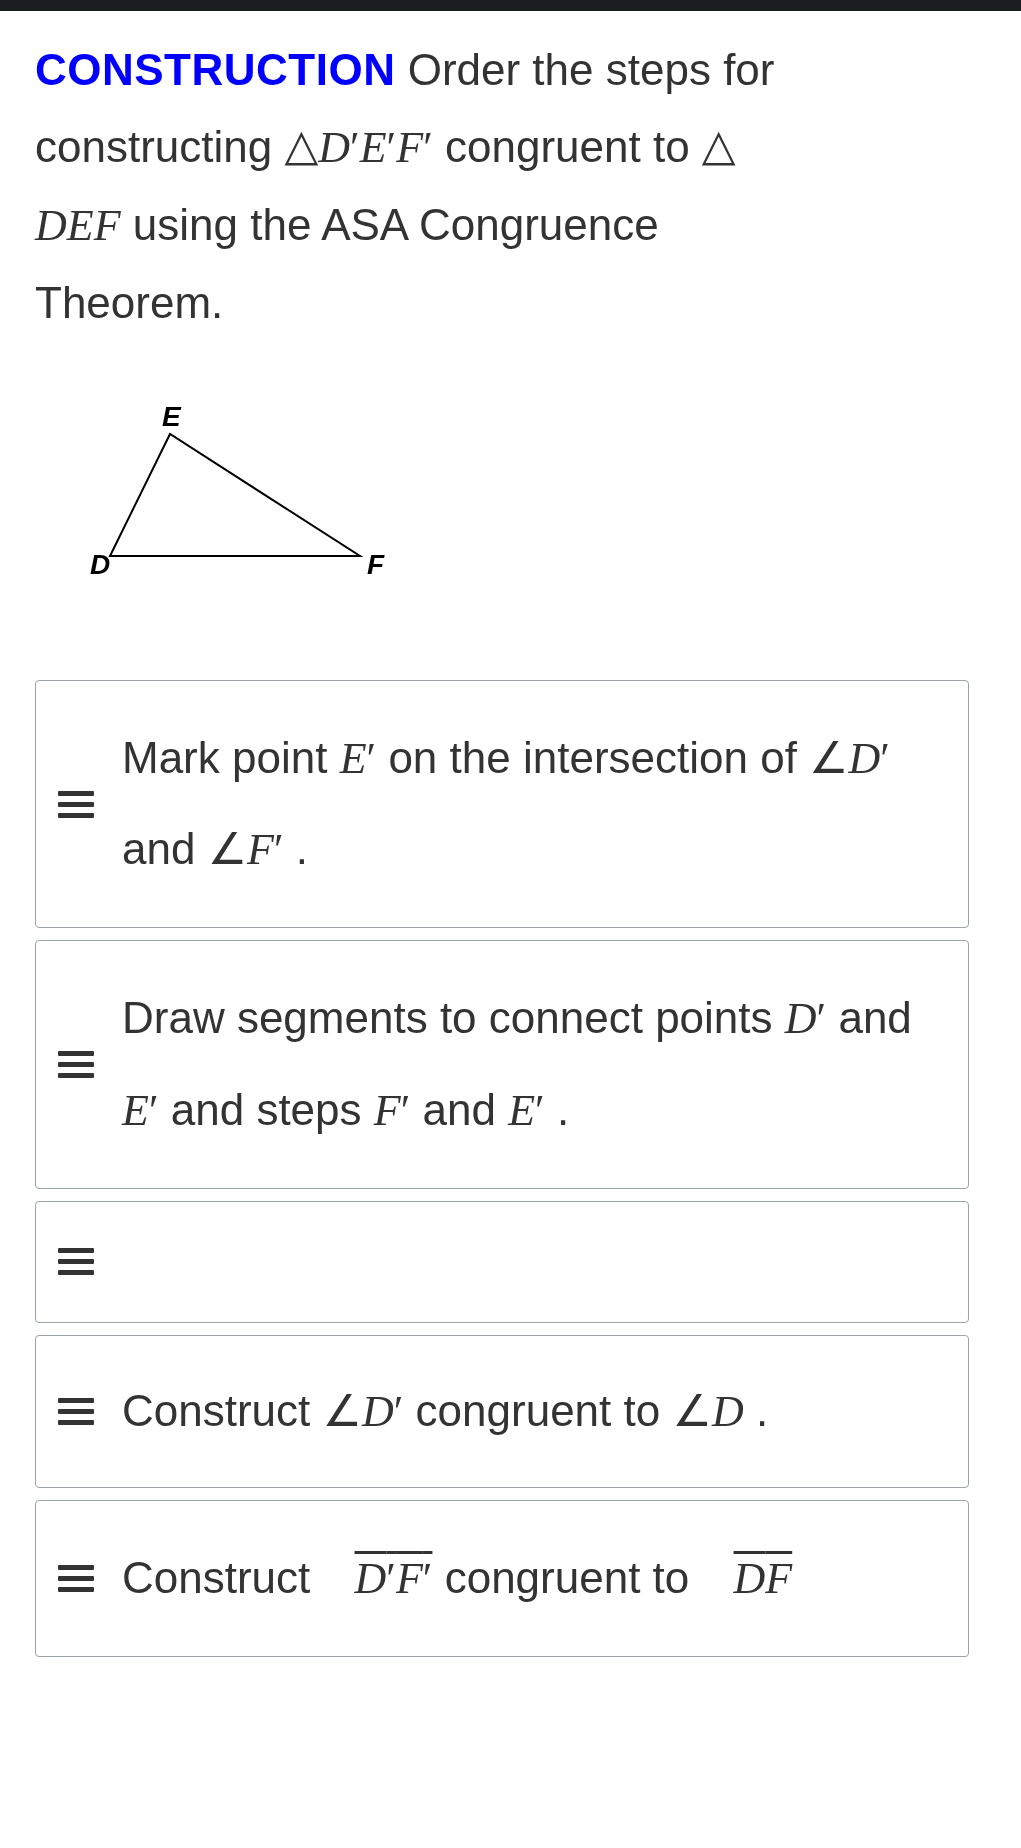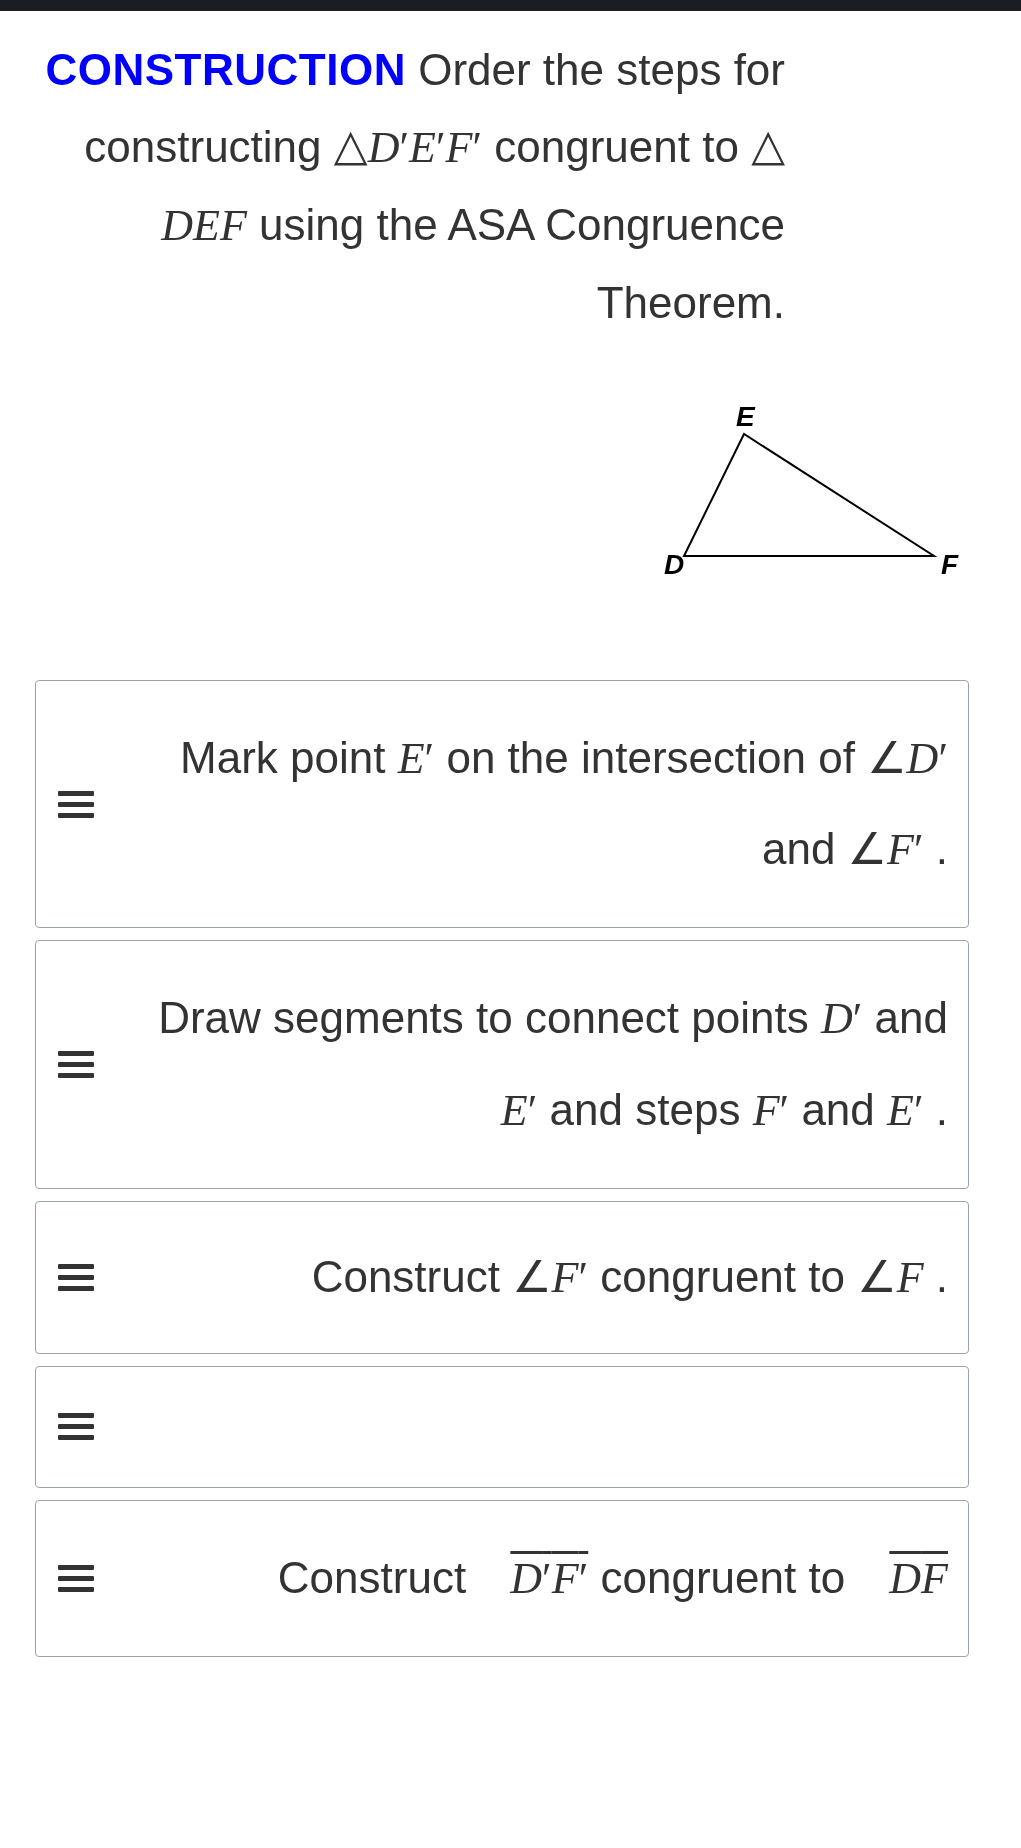--- a/index.html
+++ b/index.html
@@ -9,21 +9,20 @@
     background: #ffffff;
     color: #333333;
     width: 1021px;
   }
   .top-bar {
     height: 11px;
     background: #1a1d21;
   }
   .content {
     padding: 20px 52px 60px 35px;
-    text-align: right;
   }
   .instruction {
     font-size: 44px;
     line-height: 1.75;
     color: #333;
     max-width: 750px;
   }
   .instruction .kw {
     font-weight: 800;
     color: #0100ff;
@@ -149,31 +148,31 @@
         <span>Draw segments to connect points  </span><span class="math-it">D</span><span class="prime">′</span><span>  and  </span><span class="math-it">E</span><span class="prime">′</span><span>  and steps  </span><span class="math-it">F</span><span class="prime">′</span><span>  and  </span><span class="math-it">E</span><span class="prime">′</span><span> .</span>
       </div>
     </div>
 
     <div class="step tight">
       <div class="handle">
           <span></span>
           <span></span>
           <span></span>
         </div>
-      <div class="step-text">
-        <span>Construct  </span><span class="ang">∠</span><span class="math-it">F</span><span class="prime">′</span><span>  congruent to  </span><span class="ang">∠</span><span class="math-it">F</span><span> .</span>
-      </div>
     </div>
 
     <div class="step tight">
       <div class="handle">
           <span></span>
           <span></span>
           <span></span>
         </div>
+      <div class="step-text">
+        <span>Construct  </span><span class="ang">∠</span><span class="math-it">D</span><span class="prime">′</span><span>  congruent to  </span><span class="ang">∠</span><span class="math-it">D</span><span> .</span>
+      </div>
     </div>
 
     <div class="step">
       <div class="handle">
           <span></span>
           <span></span>
           <span></span>
         </div>
       <div class="step-text">
         <span>Construct  </span><span class="overline"><span class="math-it">D</span><span class="prime">′</span><span class="math-it">F</span><span class="prime">′</span></span><span>  congruent to  </span><span class="overline"><span class="math-it">D</span><span class="math-it">F</span></span>

